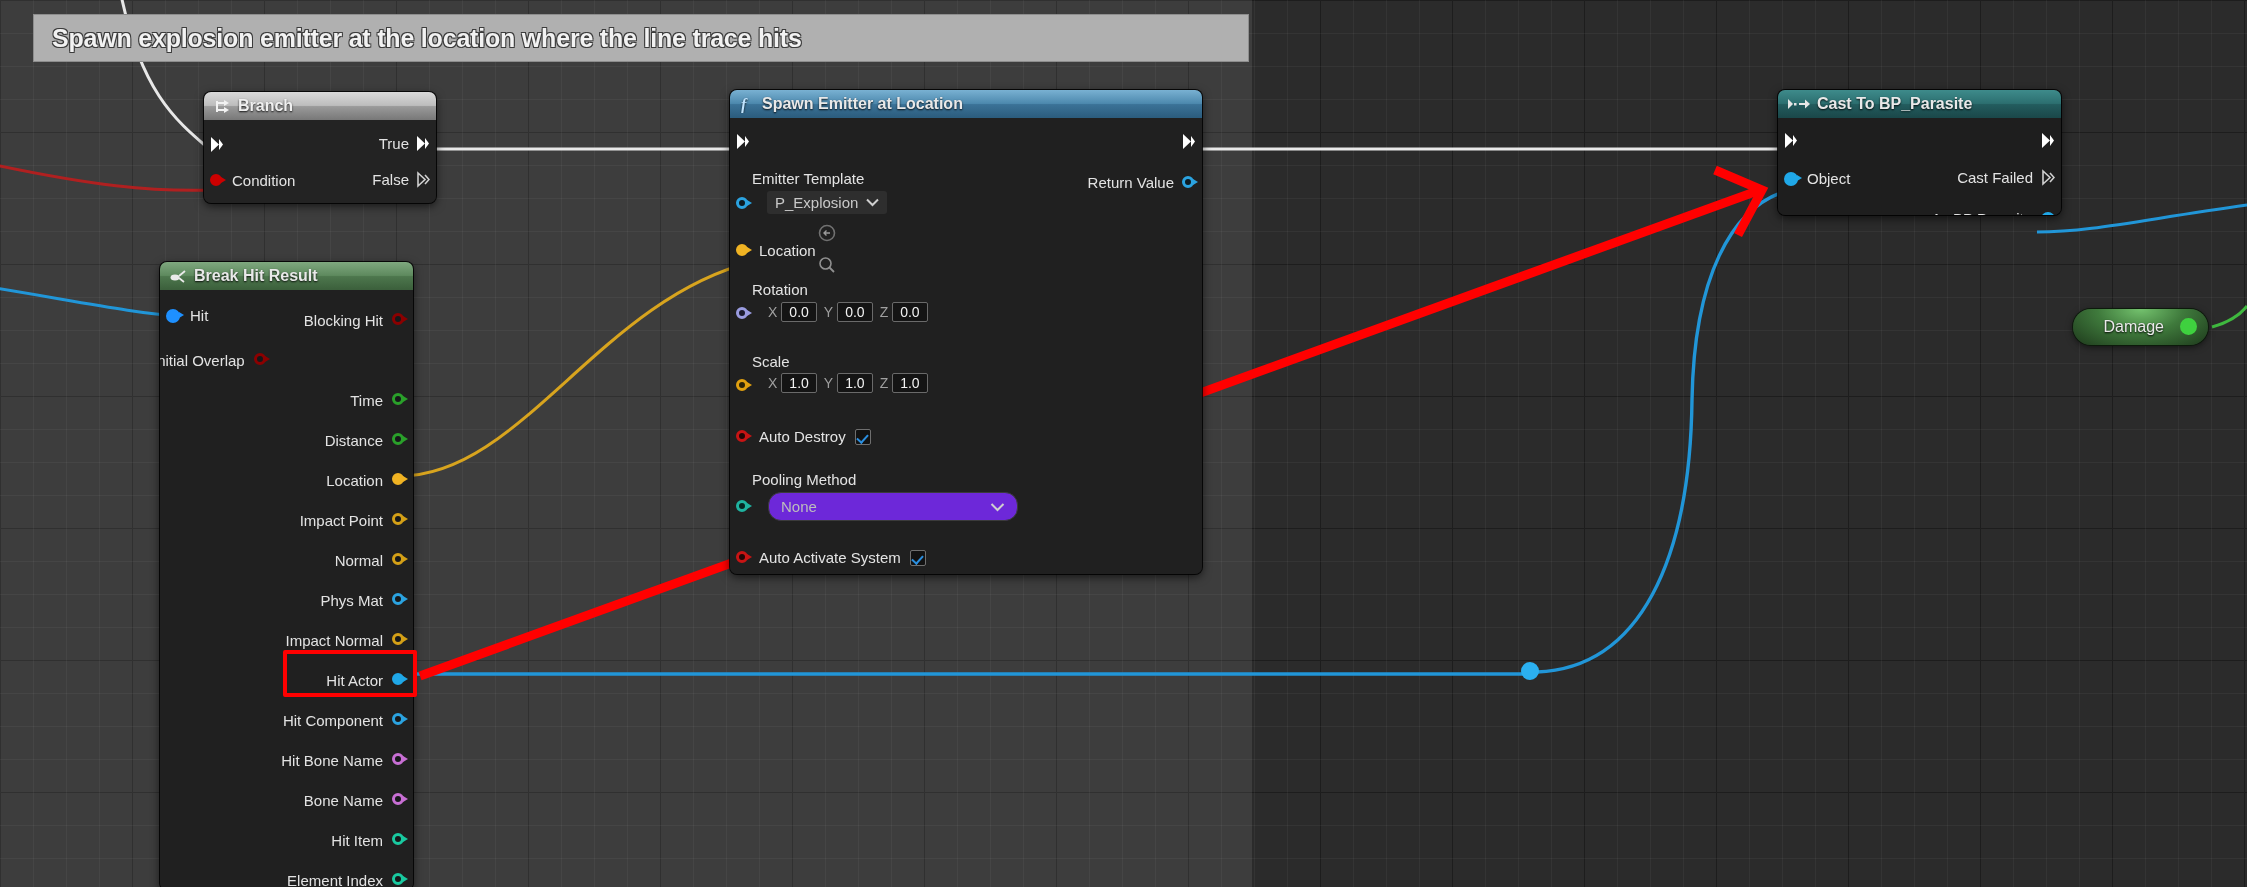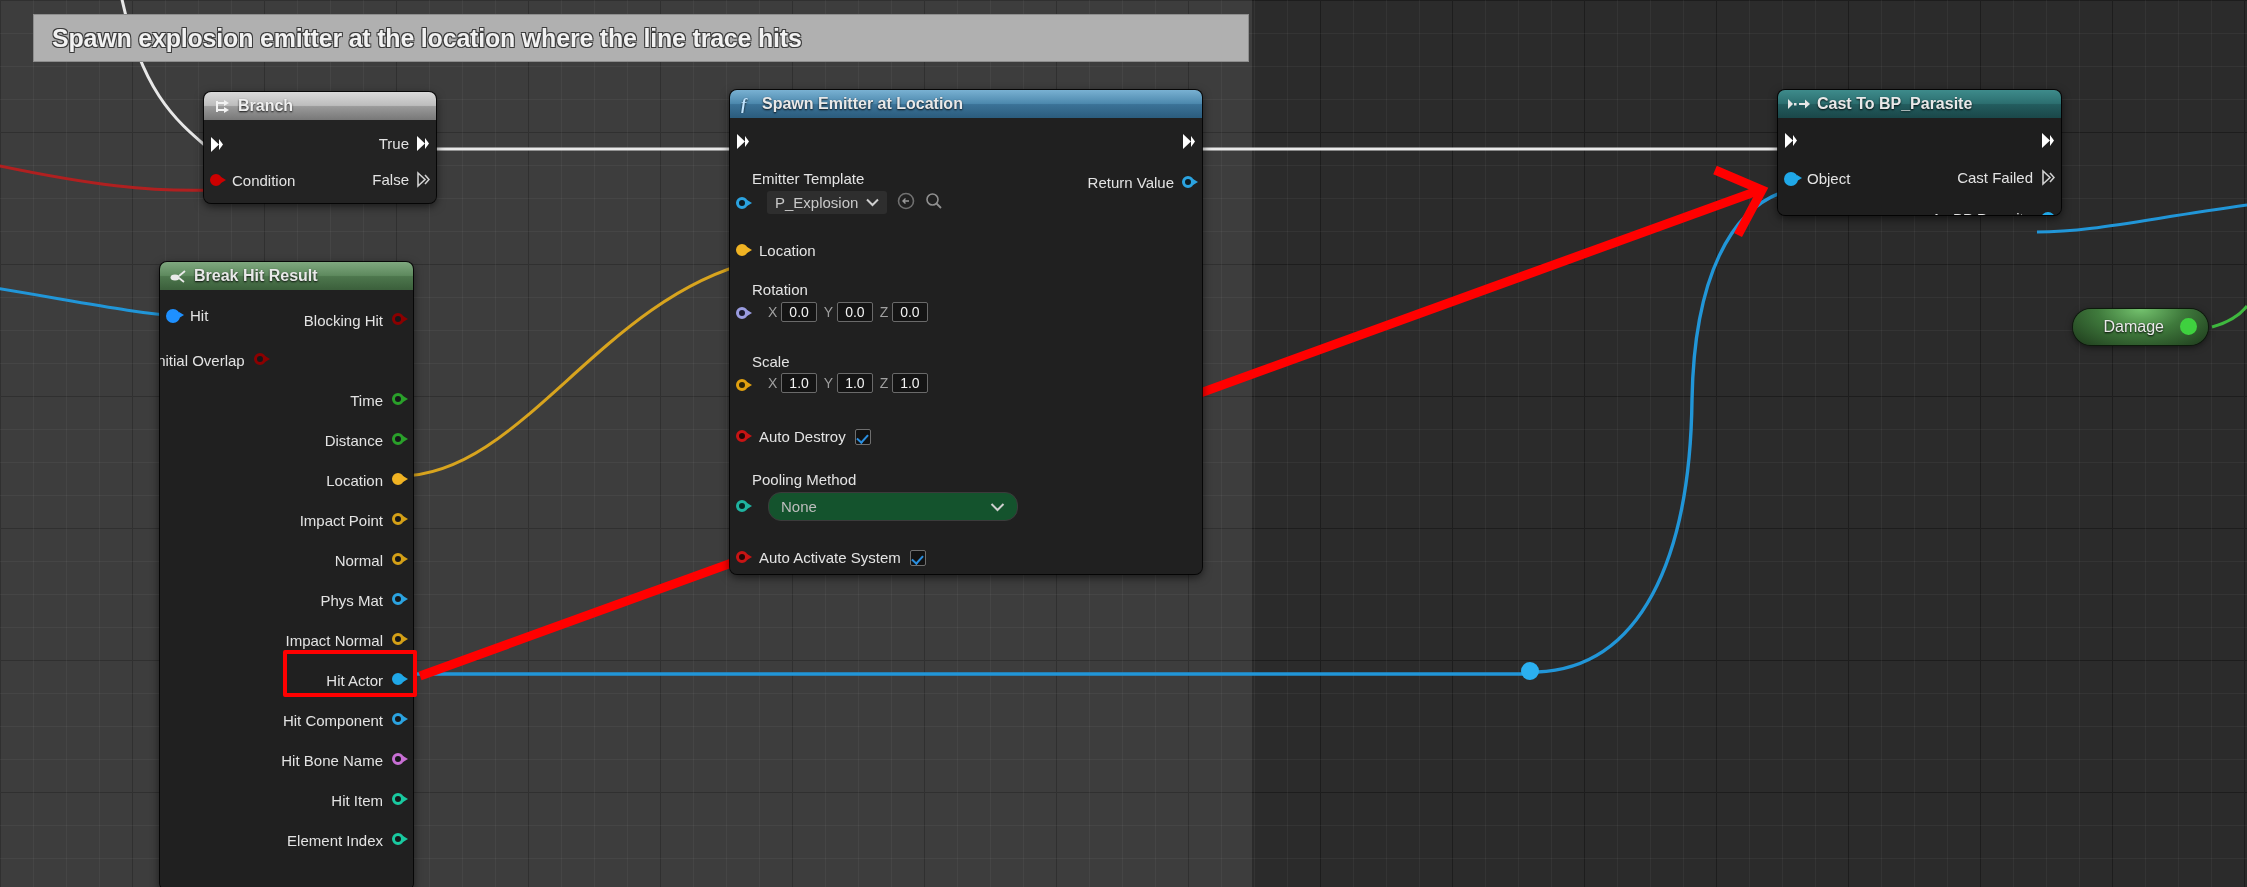--- a/index.html
+++ b/index.html
@@ -116,21 +116,21 @@
   .combo {
     background:#2e2e2e;
     border-radius:3px;
     display:flex; align-items:center;
     padding: 3px 8px;
     font-size:15px; color:#c9c9c9;
   }
   .combo .chev { margin-left:8px; color:#cfcfcf; font-size:12px; }
 
   .selectbox {
-    background:#14532d; border:1px solid #3b3b3b; border-radius:13px;
+    background:#6d28d9; border:1px solid #3b3b3b; border-radius:13px;
     display:flex; align-items:center; justify-content:space-between;
     padding: 5px 12px;
     font-size:15px; color:#bdbdbd;
   }
 
   .ue-check {
     width:16px;height:16px;border:1px solid #6f6f6f;border-radius:2px;
     background:#121212; position:relative; display:inline-block;
   }
   .ue-check::after{
@@ -288,21 +288,21 @@
 
       <div style="position:absolute; left:22px; top:52px;">
         <div class="pin-label">Emitter Template</div>
       </div>
       <div style="position:absolute; left:6px; top:79px;">
         <span class="data-pin">
           <span class="circ" style="background:#0d1b22; border:3px solid #2ba3e0;"></span>
           <span class="tri" style="border-left:5px solid #2ba3e0;"></span>
         </span>
       </div>
-      <div style="position:absolute; left:37px; top:73px; display:flex; align-items:center; gap:10px;">
+      <div style="position:absolute; left:37px; top:73px; display:flex; align-items:center; gap:10px;flex-direction:column;">
         <div class="combo">
           <span>P_Explosion</span>
           <span class="chev">
             <svg width="13" height="9" viewBox="0 0 13 9">
                 <polyline points="1,1.5 6.5,7 12,1.5" stroke="#cfcfcf" stroke-width="2" fill="none"></polyline>
               </svg>
           </span>
         </div>
         <span>
           <svg width="18" height="18" viewBox="0 0 18 18">
@@ -500,20 +500,27 @@
             </span>
           </div>
           <div class="row" style="justify-content: flex-end; gap: 9px; height: 40px; padding-right: 0px;">
             <span class="pin-label">Hit Bone Name</span>
             <span class="data-pin">
               <span class="circ" style="background:#16181a; border:3px solid #c86fd4;"></span>
               <span class="tri" style="border-left:5px solid #c86fd4;"></span>
             </span>
           </div>
           <div class="row" style="justify-content: flex-end; gap: 9px; height: 40px; padding-right: 0px;">
+            <span class="pin-label">Bone Name</span>
+            <span class="data-pin">
+              <span class="circ" style="background:#16181a; border:3px solid #c86fd4;"></span>
+              <span class="tri" style="border-left:5px solid #c86fd4;"></span>
+            </span>
+          </div>
+          <div class="row" style="justify-content: flex-end; gap: 9px; height: 40px; padding-right: 0px;">
             <span class="pin-label">Hit Item</span>
             <span class="data-pin">
               <span class="circ" style="background:#16181a; border:3px solid #19c9a0;"></span>
               <span class="tri" style="border-left:5px solid #19c9a0;"></span>
             </span>
           </div>
           <div class="row" style="justify-content: flex-end; gap: 9px; height: 40px; padding-right: 0px;">
             <span class="pin-label">Element Index</span>
             <span class="data-pin">
               <span class="circ" style="background:#16181a; border:3px solid #19c9a0;"></span>

